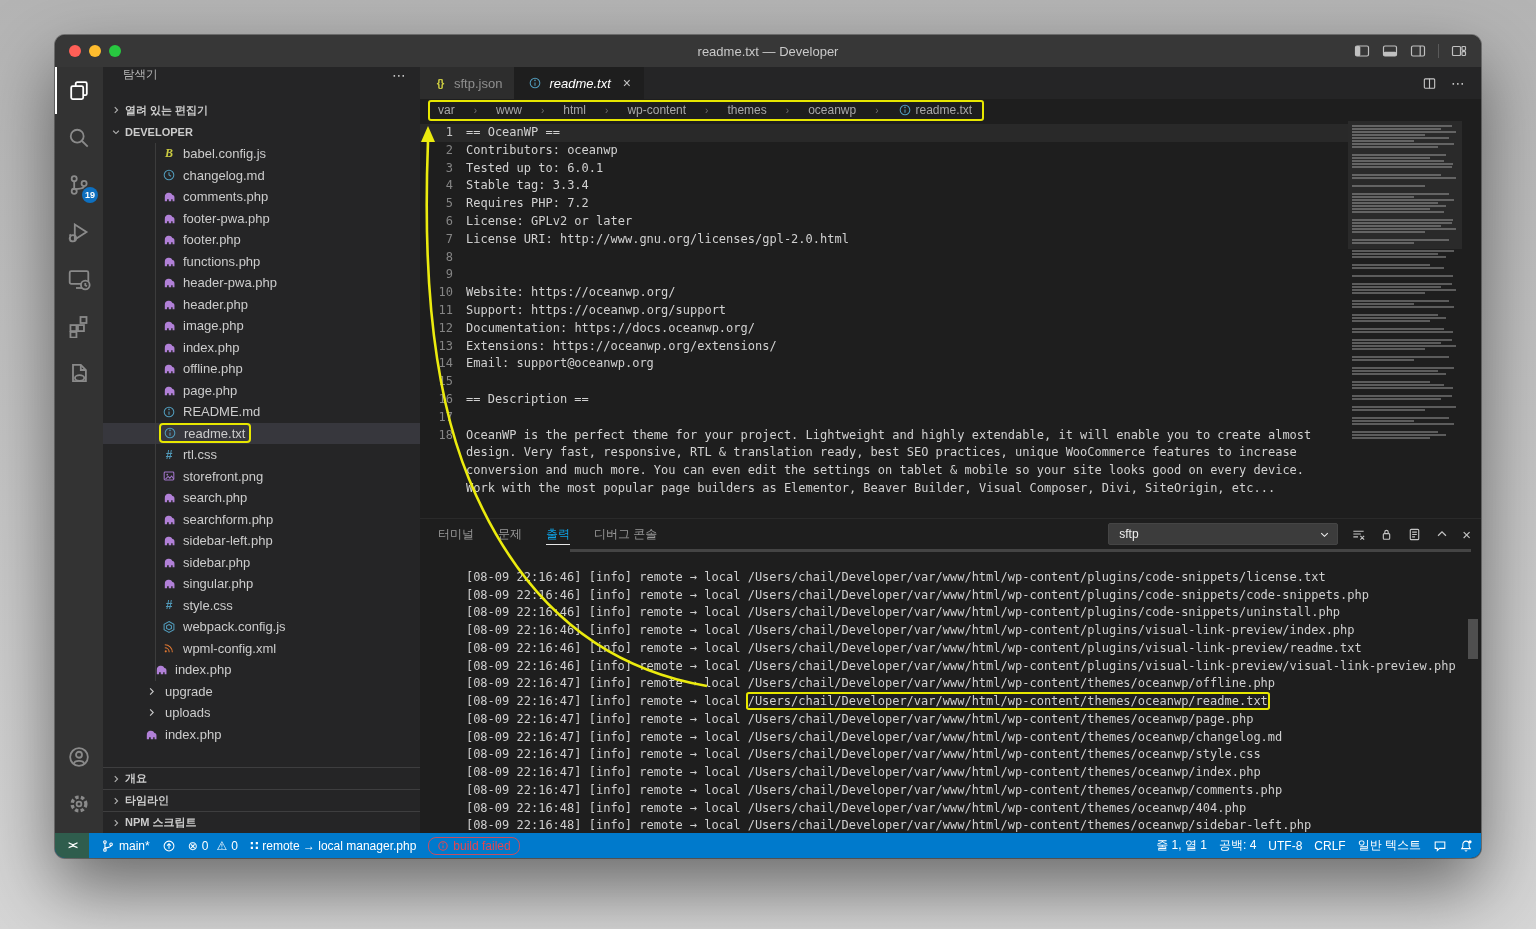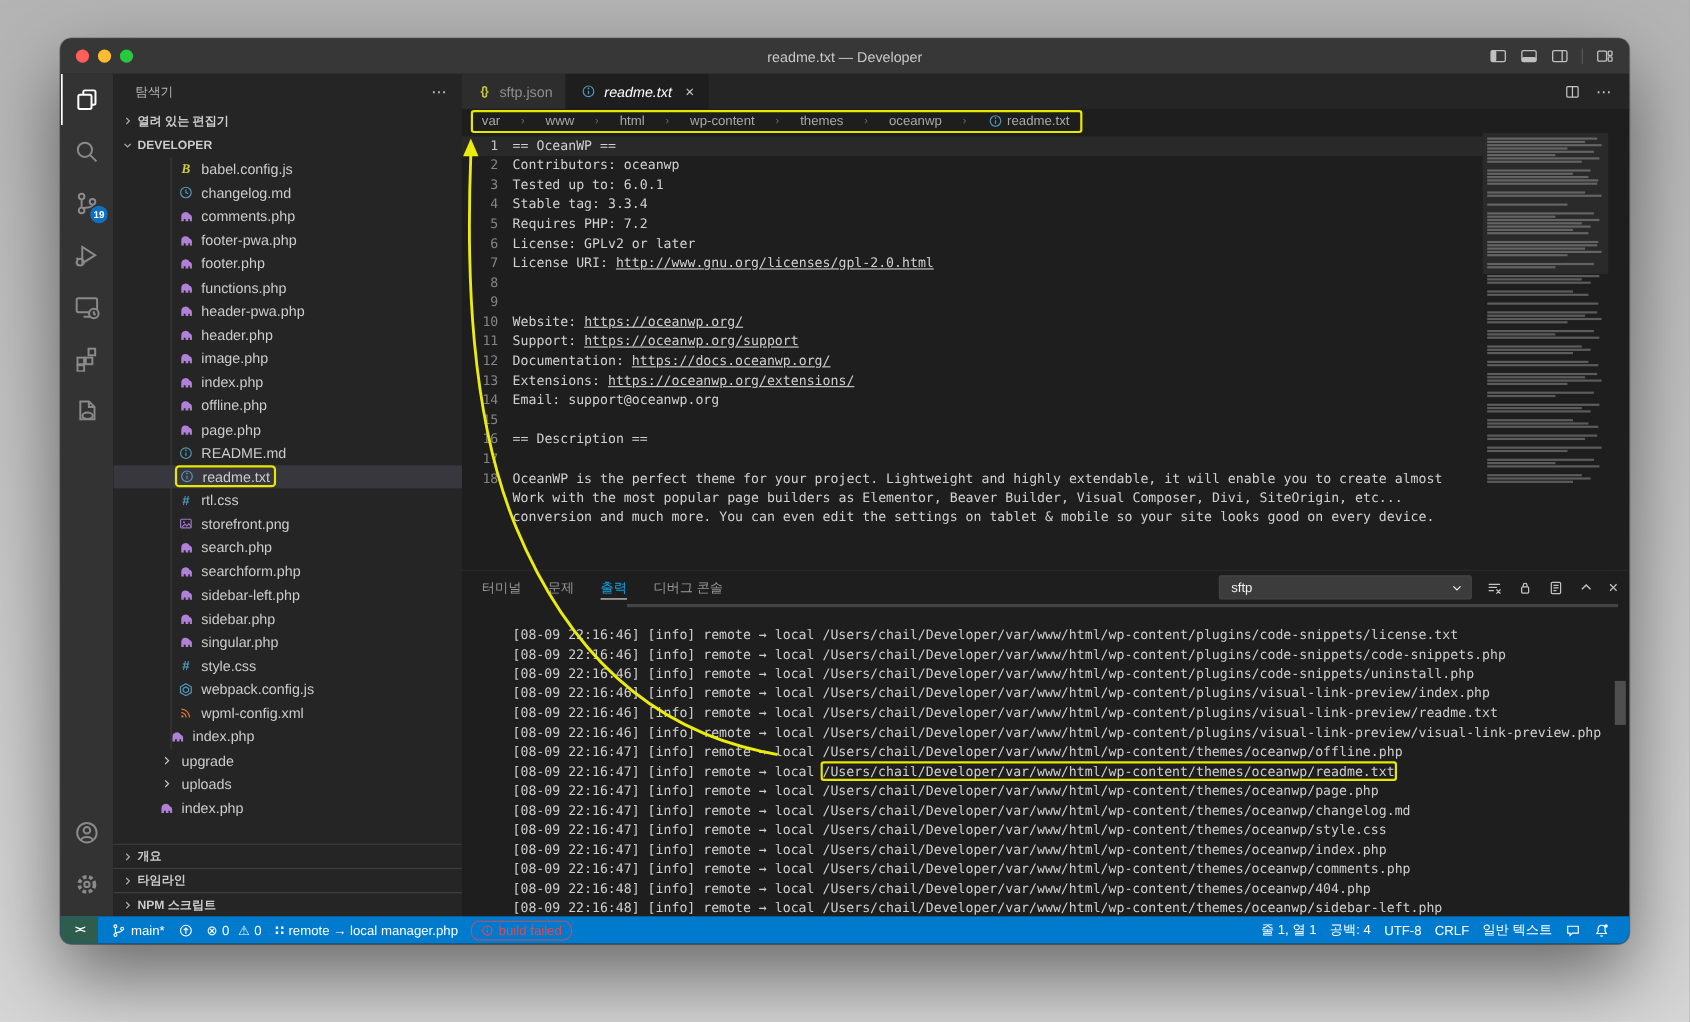--- a/index.html
+++ b/index.html
@@ -25,21 +25,21 @@
   
   .main{flex:1;display:flex;min-height:0}
   .activitybar{width:48px;background:var(--ab);display:flex;flex-direction:column;align-items:center;flex:0 0 auto}
   .ab-item{width:48px;height:47px;display:flex;align-items:center;justify-content:center;color:#8a8a8a;position:relative;cursor:pointer}
   .ab-item.active{color:#ffffff;box-shadow:inset 2px 0 0 #ffffff}
   .ab-badge{position:absolute;right:5px;bottom:5px;background:#0e70c0;color:#fff;font-size:9px;min-width:16px;height:16px;
             border-radius:9px;display:flex;align-items:center;justify-content:center;padding:0 3px;font-weight:700}
   .ab-bottom{margin-top:auto;padding-bottom:6px;width:100%}
   
   .sidebar{width:317px;background:var(--sb);color:var(--txt);display:flex;flex-direction:column;font-size:13px;flex:0 0 auto}
-  .sb-title{height:32px;display:flex;align-items:center;padding:0 14px 0 20px;font-size:11.5px;color:#b9b9b9;flex:0 0 auto}
+  .sb-title{height:32px;display:flex;padding:0 14px 0 20px;font-size:11.5px;color:#b9b9b9;flex:0 0 auto}
   .sb-more{margin-left:auto;color:#c5c5c5;font-size:14px;cursor:pointer}
   .sb-row{height:22px;display:flex;align-items:center;font-size:11px;font-weight:700;color:#cccccc;padding-left:6px;flex:0 0 auto;cursor:pointer}
   .chev{width:14px;height:14px;display:inline-flex;align-items:center;justify-content:center;color:#b0b0b0;margin-right:2px;flex:0 0 14px}
   .tree{flex:1;min-height:0;position:relative;overflow:hidden}
   .tree-guide{position:absolute;left:52px;top:0;width:1px;height:538px;background:#3c3c3c}
   .titem{height:21.5px;display:flex;align-items:center;cursor:pointer;white-space:nowrap}
   .titem.sel{background:#37373d}
   .ti-in3{padding-left:58px}.ti-in2{padding-left:50px}.ti-in1{padding-left:40px}.ti-in0{padding-left:40px}
   .icon16{width:16px;height:16px;margin-right:6px;flex:0 0 16px;display:inline-flex;align-items:center;justify-content:center}
   .box-y{display:inline-flex;align-items:center;box-shadow:0 0 0 2px var(--yellow);border-radius:2px;padding:0 4px 0 1px}
@@ -65,21 +65,21 @@
   .bc-file{display:inline-flex;align-items:center;gap:4px}
   
   .code-area{flex:1;min-height:0;position:relative;overflow:hidden;
              font-family:"DejaVu Sans Mono","Liberation Mono",monospace;font-size:12px;line-height:17.8px}
   .code-scroll{position:absolute;left:0;top:3px;right:133px;bottom:0}
   .cline{display:flex;height:17.8px;white-space:pre}
   .cline.cur{background:rgba(255,255,255,.05)}
   .gut{flex:0 0 46px;text-align:right;padding-right:13px;color:#858585;user-select:none}
   .cur .gut{color:#c6c6c6}
   .ctext{color:#d1d1d1}
-  .lnk{text-decoration:underline;cursor:pointer}
+  .lnk{cursor:pointer}
   .minimap{position:absolute;top:0;right:19px;width:114px;bottom:0;background:var(--win-bg)}
   .mm-slider{position:absolute;left:0;right:0;top:0;height:128px;background:rgba(121,121,121,.14)}
   .mm-lines{position:absolute;left:4px;top:4px;right:6px}
   .mm-bar{height:2px;margin-bottom:1px;background:rgba(195,195,195,.38)}
   .mm-gap{height:5px}
   
   .panel{height:315px;flex:0 0 auto;display:flex;flex-direction:column;border-top:1px solid #2a2a2a}
   .panel-tabs{height:30px;flex:0 0 auto;display:flex;align-items:center;padding:0 10px 0 18px;gap:24px;
               font-size:12px;color:#9a9a9a}
   .ptab{height:100%;display:flex;align-items:center;position:relative;cursor:pointer;white-space:nowrap}
@@ -95,21 +95,21 @@
   .lpath{cursor:pointer}
   .lpath.boxed{box-shadow:0 0 0 2px var(--yellow);border-radius:1px}
   .p-vthumb{position:absolute;right:3px;top:70px;width:10px;height:40px;background:rgba(140,140,140,.45);cursor:grab}
   .p-hthumb{position:absolute;top:0;left:150px;right:10px;height:3px;background:rgba(140,140,140,.35);cursor:grab}
   
   .statusbar{height:25px;background:var(--accent);flex:0 0 auto;display:flex;align-items:center;color:#fff;font-size:12px}
   .remote-ind{width:34px;height:100%;background:#2f5d4d;display:flex;align-items:center;justify-content:center;
               font-weight:700;font-size:10px;letter-spacing:-2px;cursor:pointer;flex:0 0 auto}
   .st-item{display:flex;align-items:center;gap:4px;padding:0 6px;height:100%;cursor:pointer;white-space:nowrap}
   .st-left{display:flex;align-items:center;margin-left:6px}
-  .st-right{margin-left:auto;display:flex;align-items:center;padding-right:12px}
+  .st-right{margin-left:auto;display:flex;align-items:center;padding-right:2px}
   .build-failed{color:#e8464e;border:1.5px solid rgba(232,70,78,.85);border-radius:8px;padding:0 8px;height:18px;
                 display:flex;align-items:center;gap:4px;margin-left:6px}
   svg{display:block}
   
   .anno{position:absolute;inset:0;pointer-events:none;z-index:40}
 </style>
 </head>
 <body>
 
 <div class="window">
@@ -722,29 +722,33 @@
     <span class="gut">17</span>
     <span class="ctext"></span>
   </div>
 
   <div class="cline">
     <span class="gut">18</span>
     <span class="ctext"><span>OceanWP is the perfect theme for your project. Lightweight and highly extendable, it will enable you to create almost</span></span>
   </div>
 
 
+  <div class="cline">
+    <span class="gut"></span>
+    <span class="ctext"><span>design. Very fast, responsive, RTL &amp; translation ready, best SEO practices, unique WooCommerce features to increase</span></span>
+  </div>
+
+  <div class="cline">
+    <span class="gut"></span>
+    <span class="ctext"><span>conversion and much more. You can even edit the settings on tablet &amp; mobile so your site looks good on every device.</span></span>
+  </div>
 
   <div class="cline">
     <span class="gut"></span>
     <span class="ctext"><span>Work with the most popular page builders as Elementor, Beaver Builder, Visual Composer, Divi, SiteOrigin, etc...</span></span>
-  </div>
-
-  <div class="cline">
-    <span class="gut"></span>
-    <span class="ctext"><span>conversion and much more. You can even edit the settings on tablet &amp; mobile so your site looks good on every device.</span></span>
   </div>
 </div>
         <div class="minimap">
           <div class="mm-slider"></div>
           <div class="mm-lines" id="mm-host">
               <div class="mm-bar" style="width: 96%;"></div>
               <div class="mm-bar" style="width: 86%;"></div>
               <div class="mm-bar" style="width: 100%;"></div>
               <div class="mm-bar" style="width: 70%;"></div>
               <div class="mm-bar" style="width: 93%;"></div>

